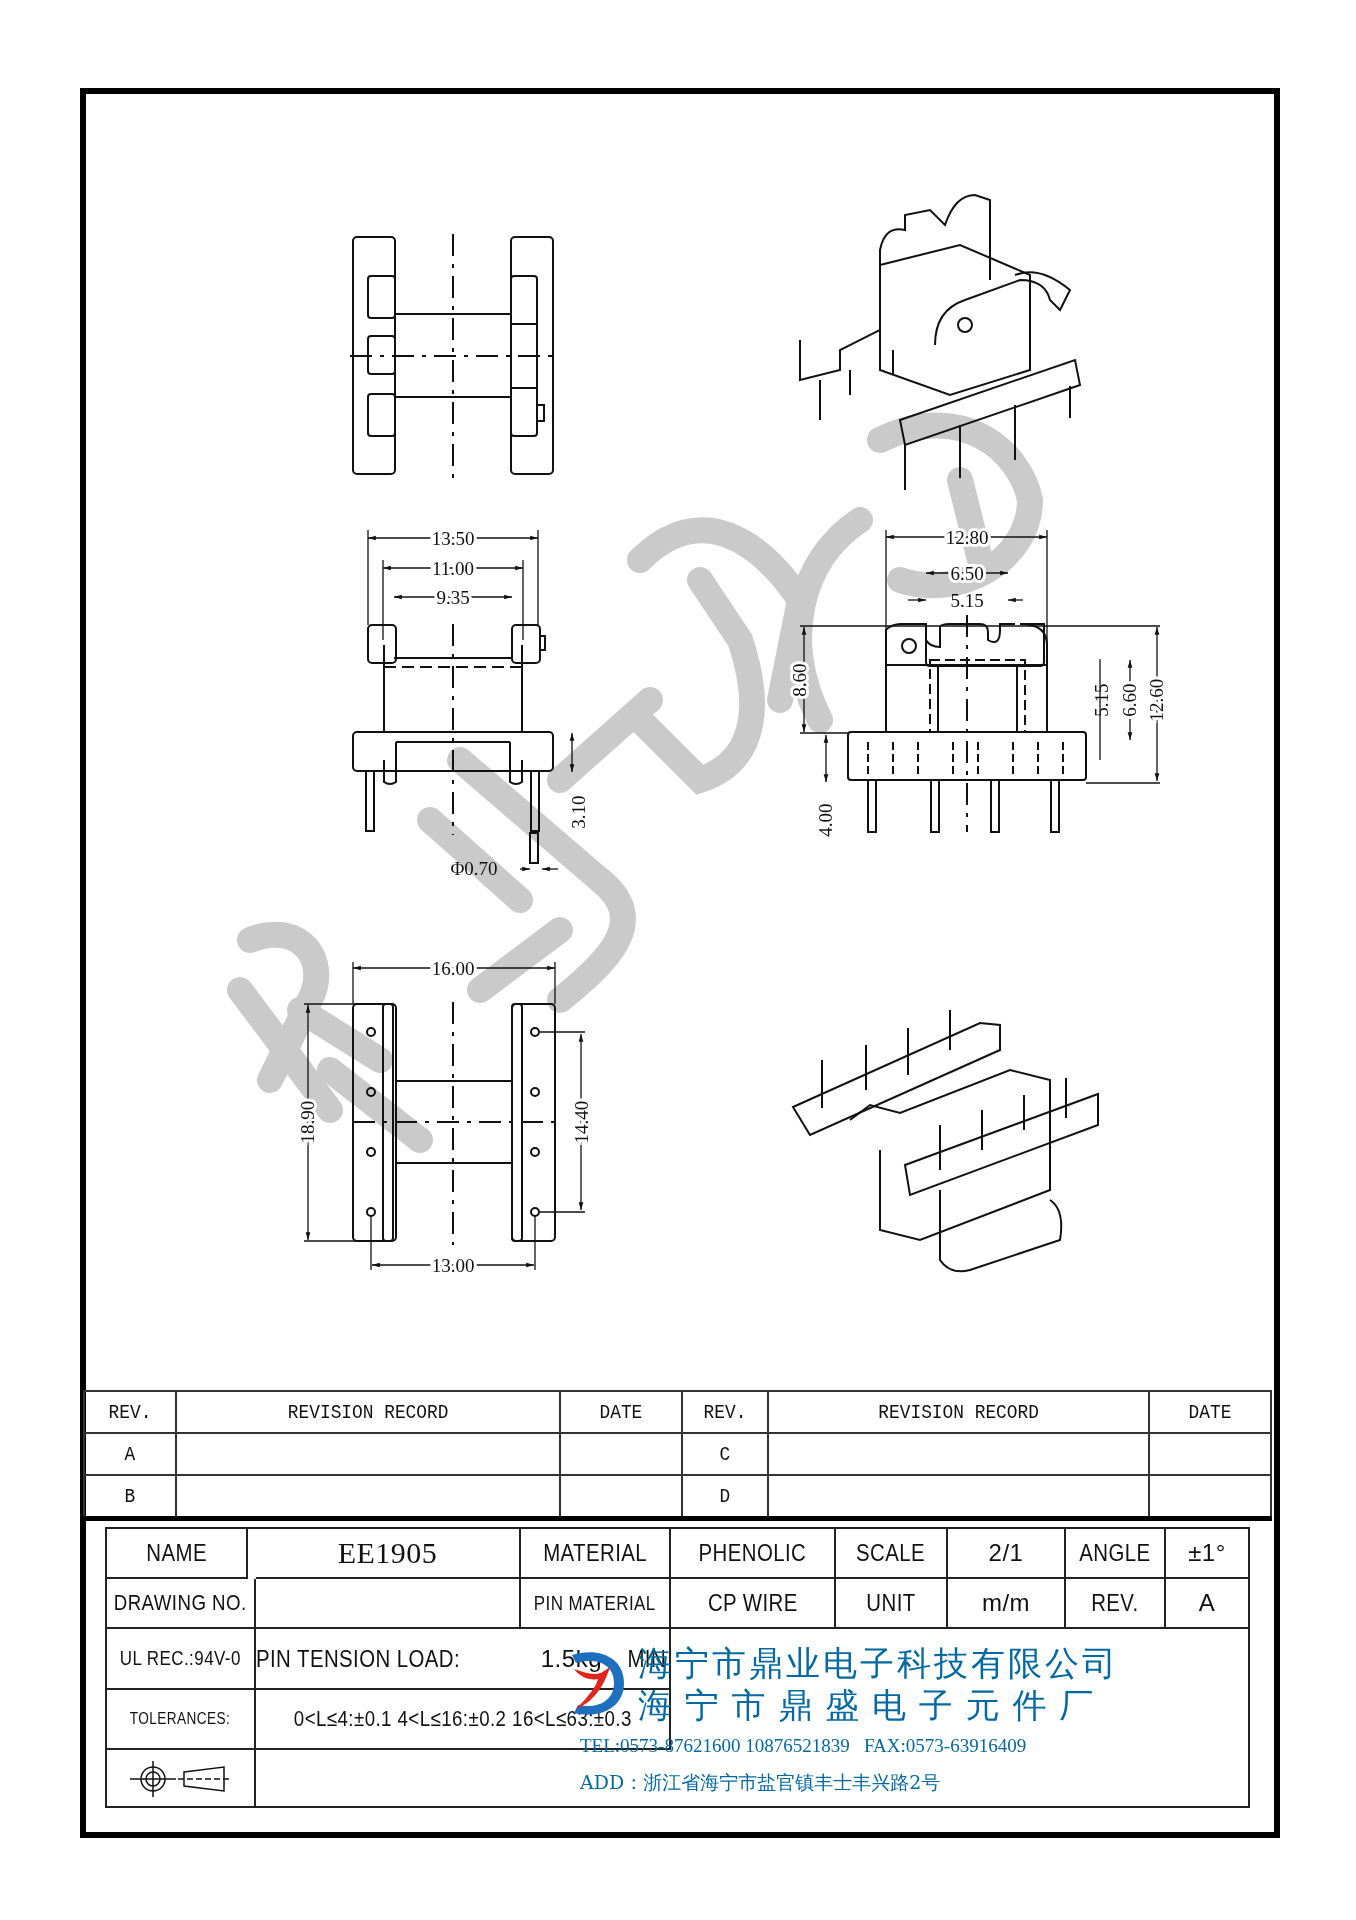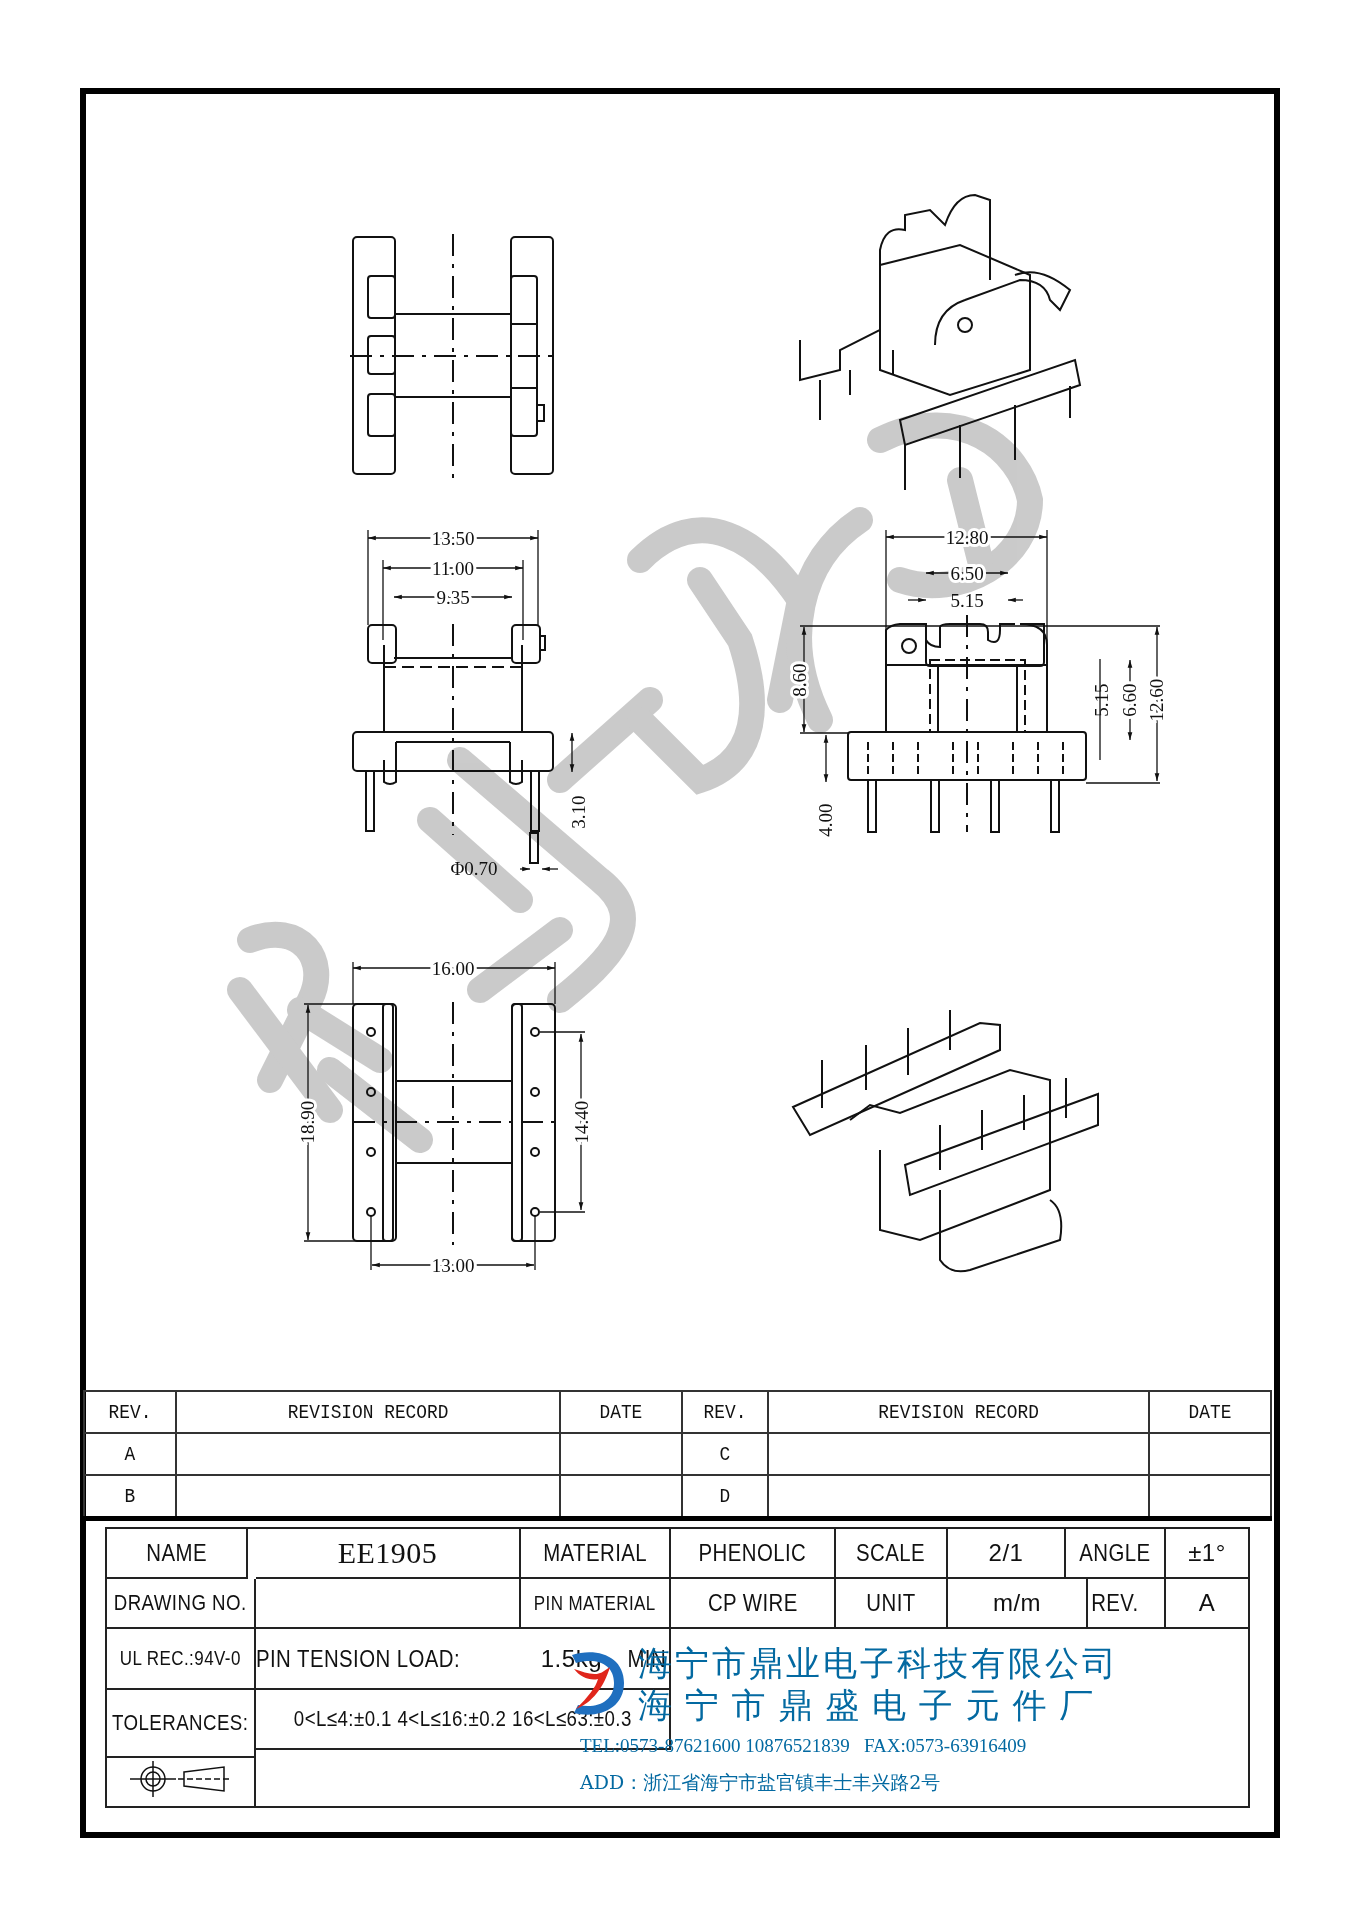--- a/index.html
+++ b/index.html
@@ -281,38 +281,38 @@
     </div>
   <div class="tb-cell" style="left:414px;top:50px;width:150px;height:50px;font-size:20px">
       <span class="narrow">PIN MATERIAL</span>
     </div>
   <div class="tb-cell" style="left:564px;top:50px;width:165px;height:50px">
       <span class="narrow">CP WIRE</span>
     </div>
   <div class="tb-cell" style="left:729px;top:50px;width:112px;height:50px">
       <span class="narrow">UNIT</span>
     </div>
-  <div class="tb-cell" style="left:841px;top:50px;width:140px;height:50px">
+  <div class="tb-cell" style="left:841px;top:50px;width:118px;height:50px">
       <span>m/m</span>
     </div>
   <div class="tb-cell" style="left:959px;top:50px;width:100px;height:50px">
       <span class="narrow">REV.</span>
     </div>
   <div class="tb-cell" style="left:1059px;top:50px;width:82px;height:50px;border-right:none">
       <span>A</span>
     </div>
 
   <div class="tb-cell" style="left:0;top:100px;width:149px;height:61px;font-size:20px">
       <span class="narrow">UL REC.:94V-0</span>
     </div>
   <div class="tb-cell" style="left:149px;top:100px;width:415px;height:61px;justify-content:space-between;padding:0 0">
     <span class="narrow" style="transform-origin:left">PIN TENSION LOAD:</span>
     <span><span>1.5kg</span>&nbsp;&nbsp;&nbsp;<span class="narrow">MIN</span></span>
   </div>
-  <div class="tb-cell" style="left:0;top:161px;width:149px;height:68px;font-size:22px">
+  <div class="tb-cell" style="left:0;top:161px;width:149px;height:60px;font-size:16px">
       <span class="narrow">TOLERANCES:</span>
     </div>
   <div class="tb-cell" style="left:149px;top:161px;width:415px;height:60px;font-size:22px">
       <span class="narrow">0&lt;L≤4:±0.1  4&lt;L≤16:±0.2  16&lt;L≤63:±0.3</span>
     </div>
   <div class="tb-cell" style="left:0;top:221px;width:149px;height:58px;border-bottom:none">
     <svg width="110" height="40" viewBox="0 0 110 40">
       <g stroke="#111" stroke-width="1.5" fill="none">
         <line x1="4" y1="20" x2="50" y2="20"></line>
         <line x1="27" y1="2" x2="27" y2="38"></line>

